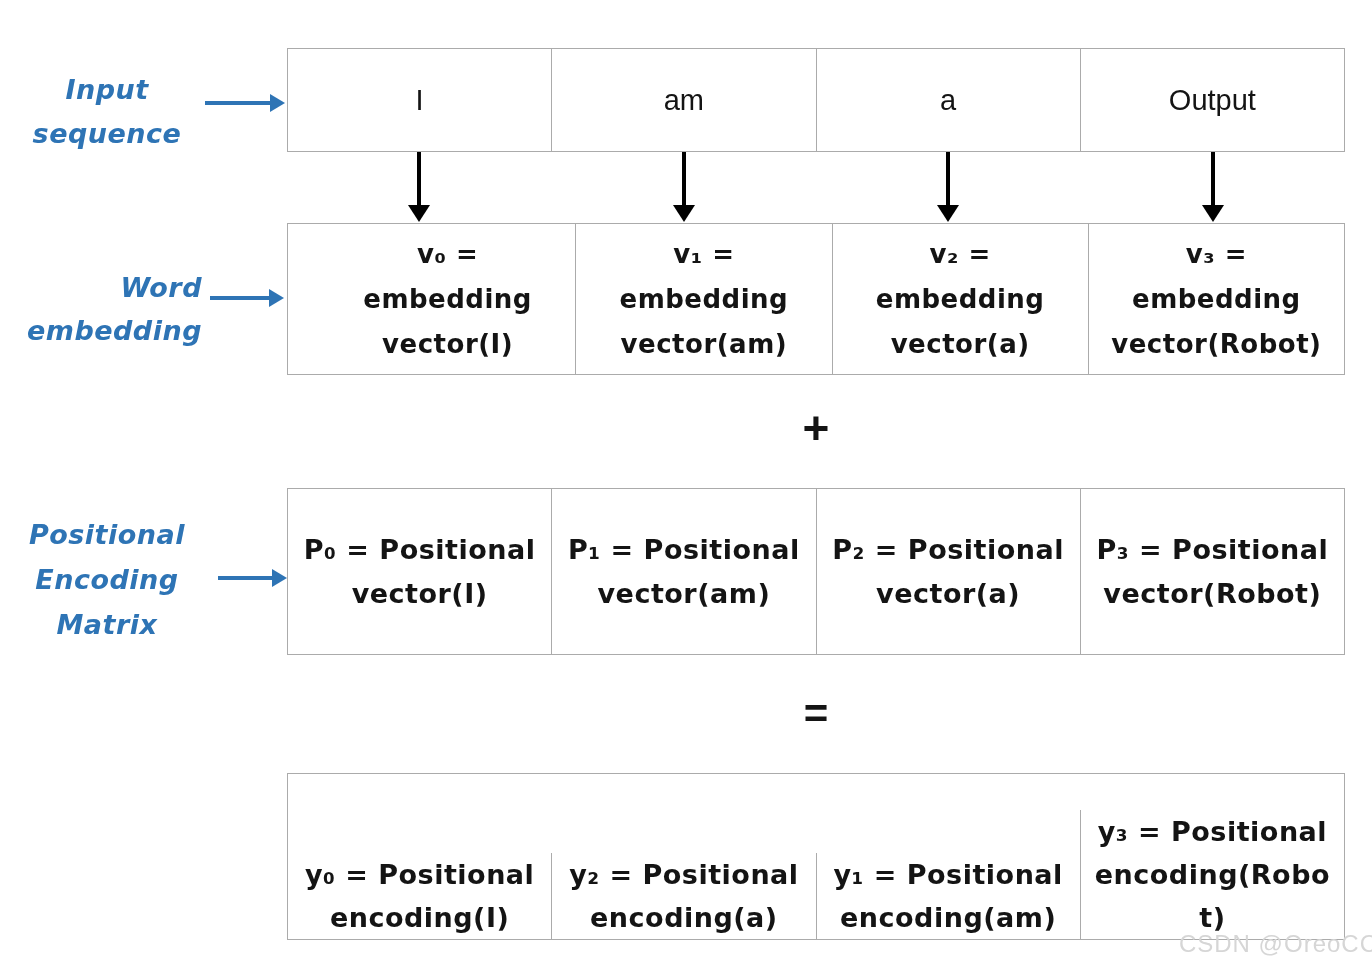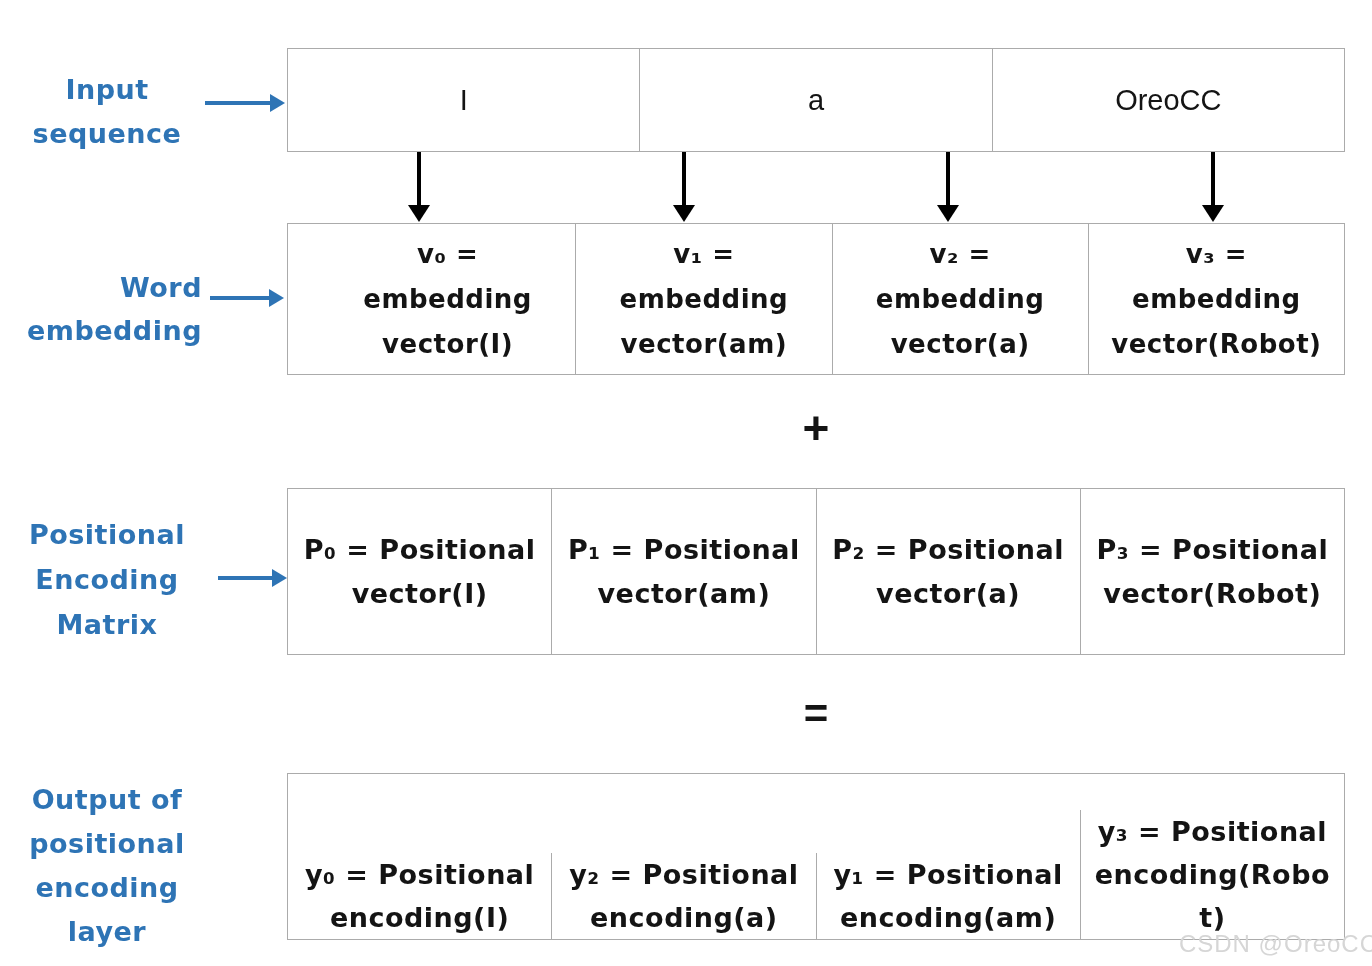--- a/index.html
+++ b/index.html
@@ -19,20 +19,21 @@
   }
 
   
   .side-label{
     position:absolute;
     color:var(--blue);
     font-weight:600;
     text-align:center;
     white-space:pre-line;
     letter-spacing:0.5px;
+    font-style:italic;
   }
   .lbl-input{top:68px;left:17px;width:180px;font-size:27px;line-height:44px;}
   .lbl-word{top:266px;left:2px;width:200px;font-size:27px;line-height:43px;text-align:right;}
   .lbl-pos{top:512px;left:8px;width:198px;font-size:27px;line-height:45px;}
   .lbl-out{top:778px;left:12px;width:190px;font-size:27px;line-height:44px;}
 
   
   .h-arrow{position:absolute;display:flex;align-items:center;height:18px;}
   .h-arrow .shaft{flex:1;height:4px;background:var(--blue);}
   .h-arrow .head{
@@ -130,29 +131,26 @@
   </div>
 
   <div class="side-label lbl-pos">Positional
 Encoding
 Matrix</div>
   <div class="h-arrow h-arrow-3">
     <i class="shaft"></i>
     <i class="head"></i>
   </div>
 
-  <div class="side-label lbl-out">Output of
-positional
-encoding
-layer</div>
 
   <div class="tbl t1">
     <div class="cell">I</div>
+    <div class="cell">am</div>
     <div class="cell">a</div>
-    <div class="cell">OreoCC</div>
+    <div class="cell">Output</div>
   </div>
 
   <div class="arrow-row">
     <div class="arrow-slot">
       <div class="v-arrow">
         <i class="shaft"></i>
         <i class="head"></i>
       </div>
     </div>
     <div class="arrow-slot">

